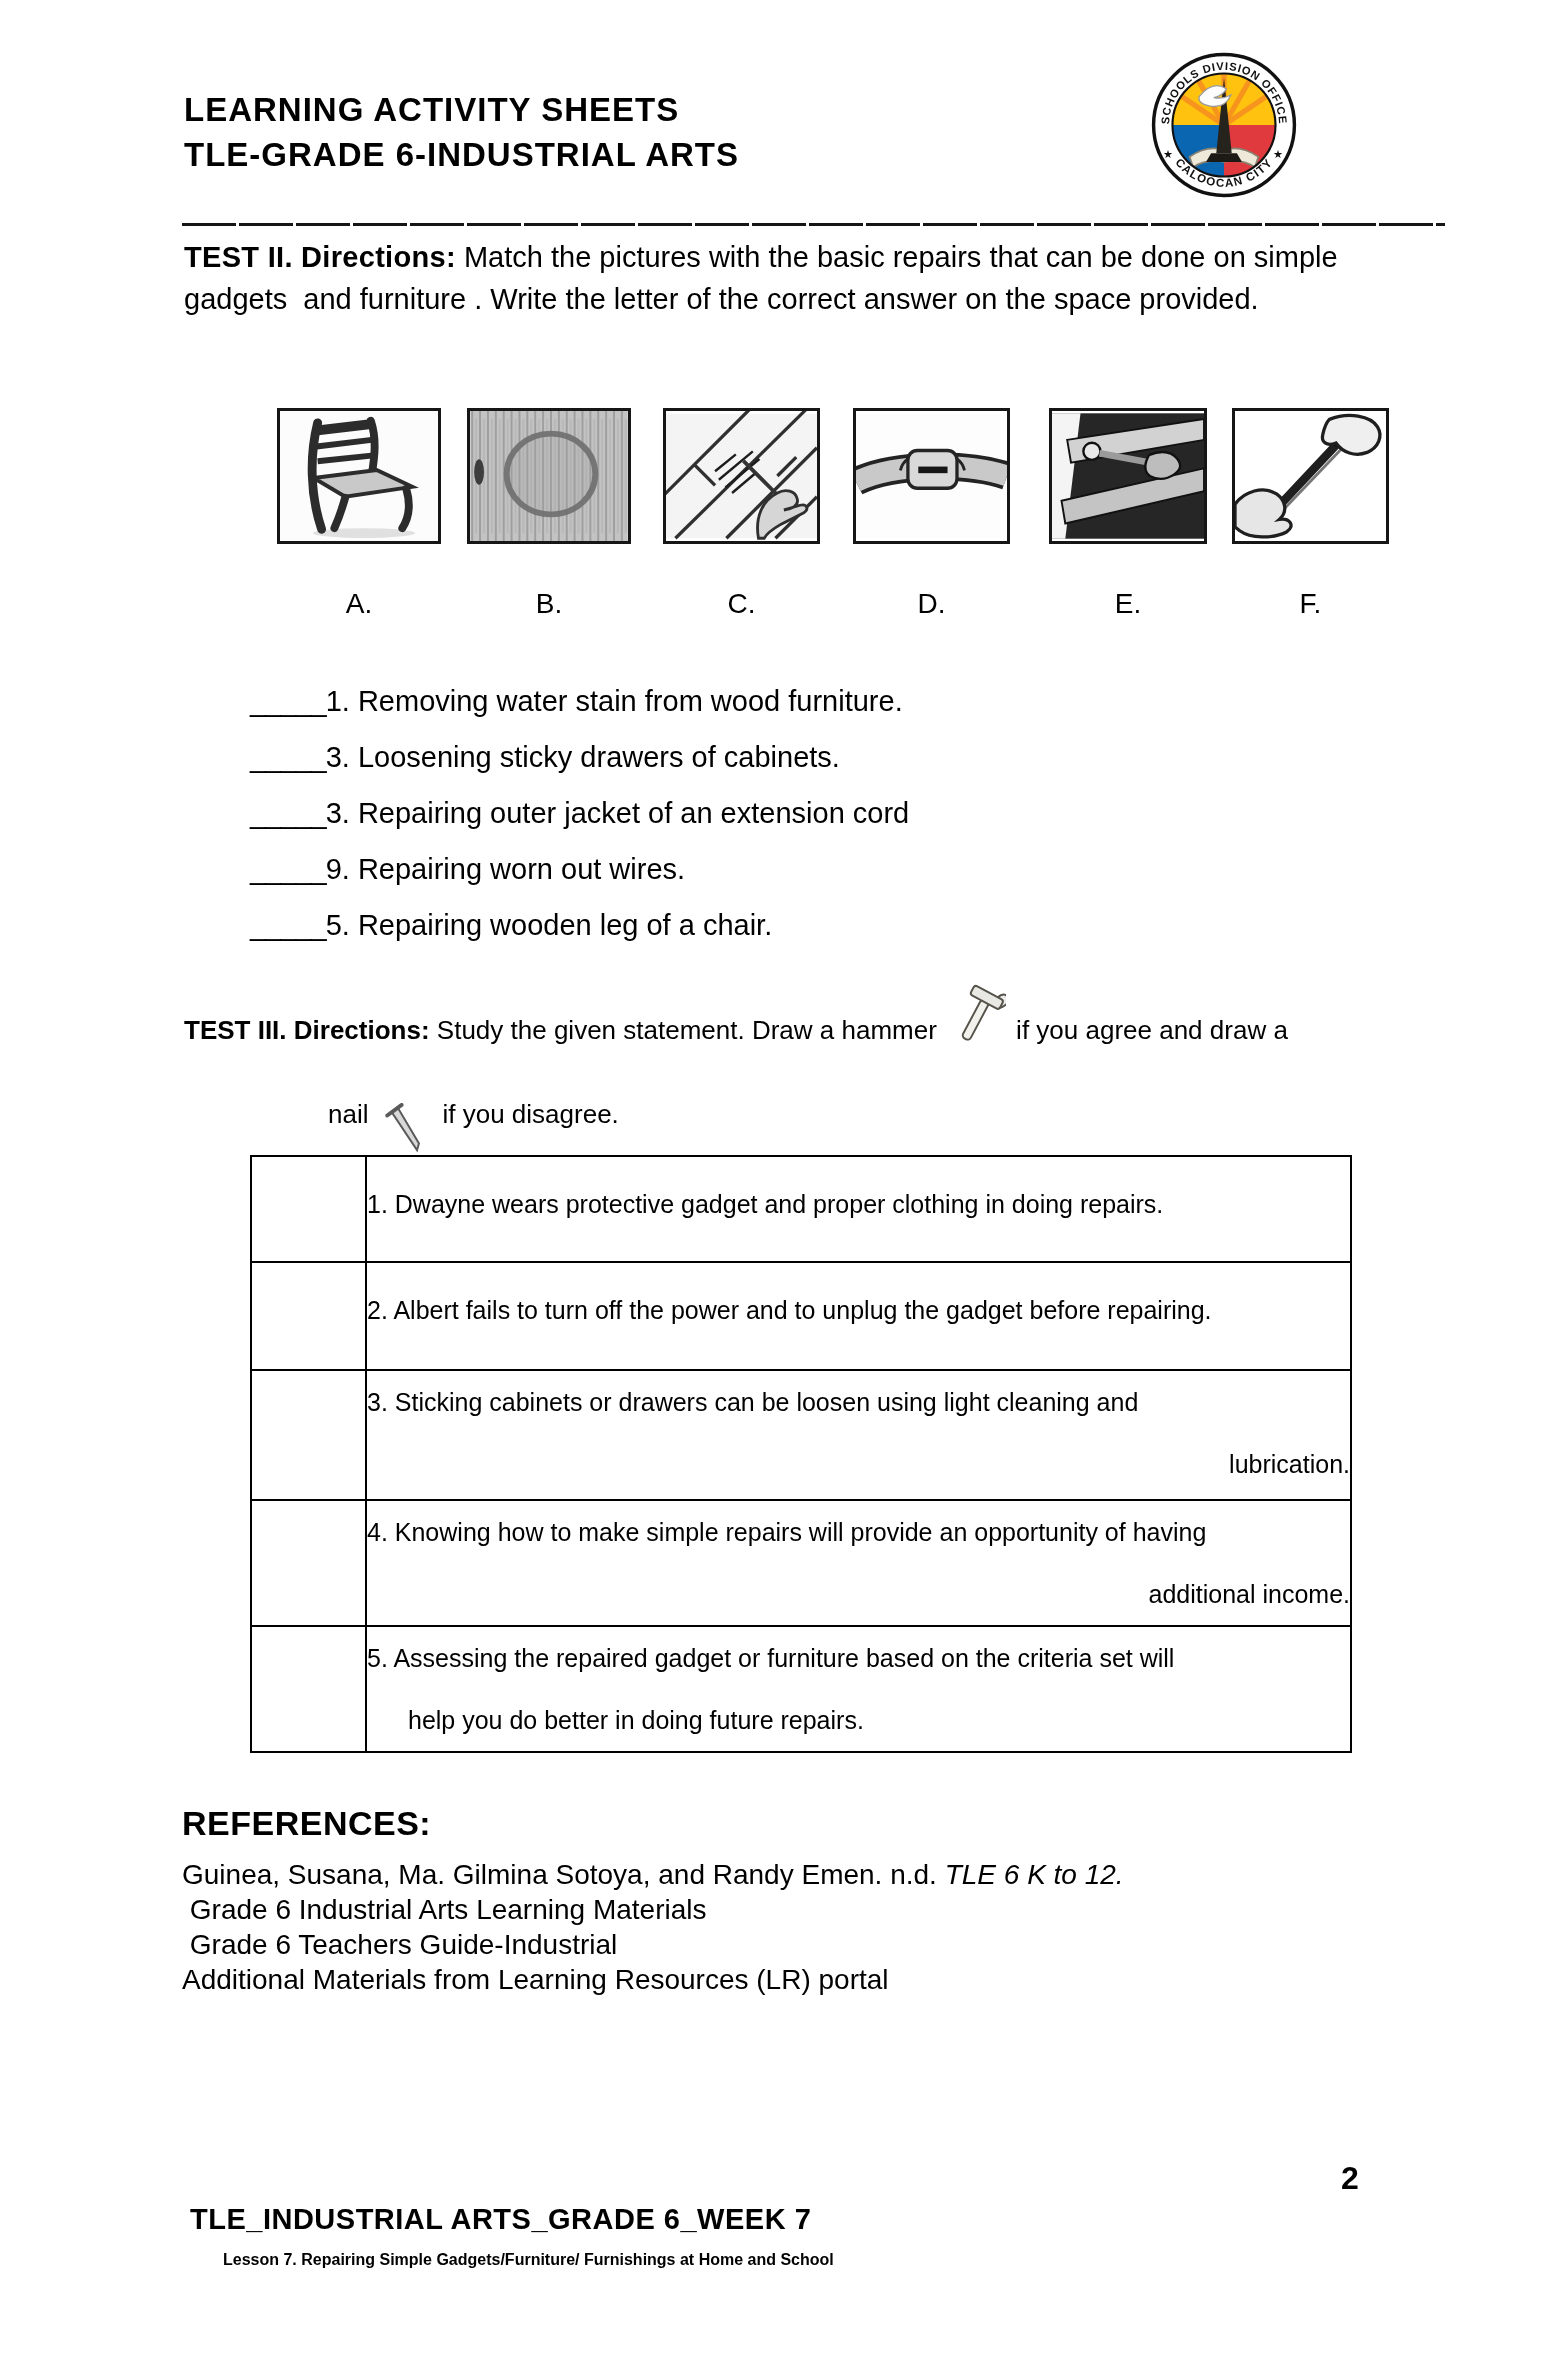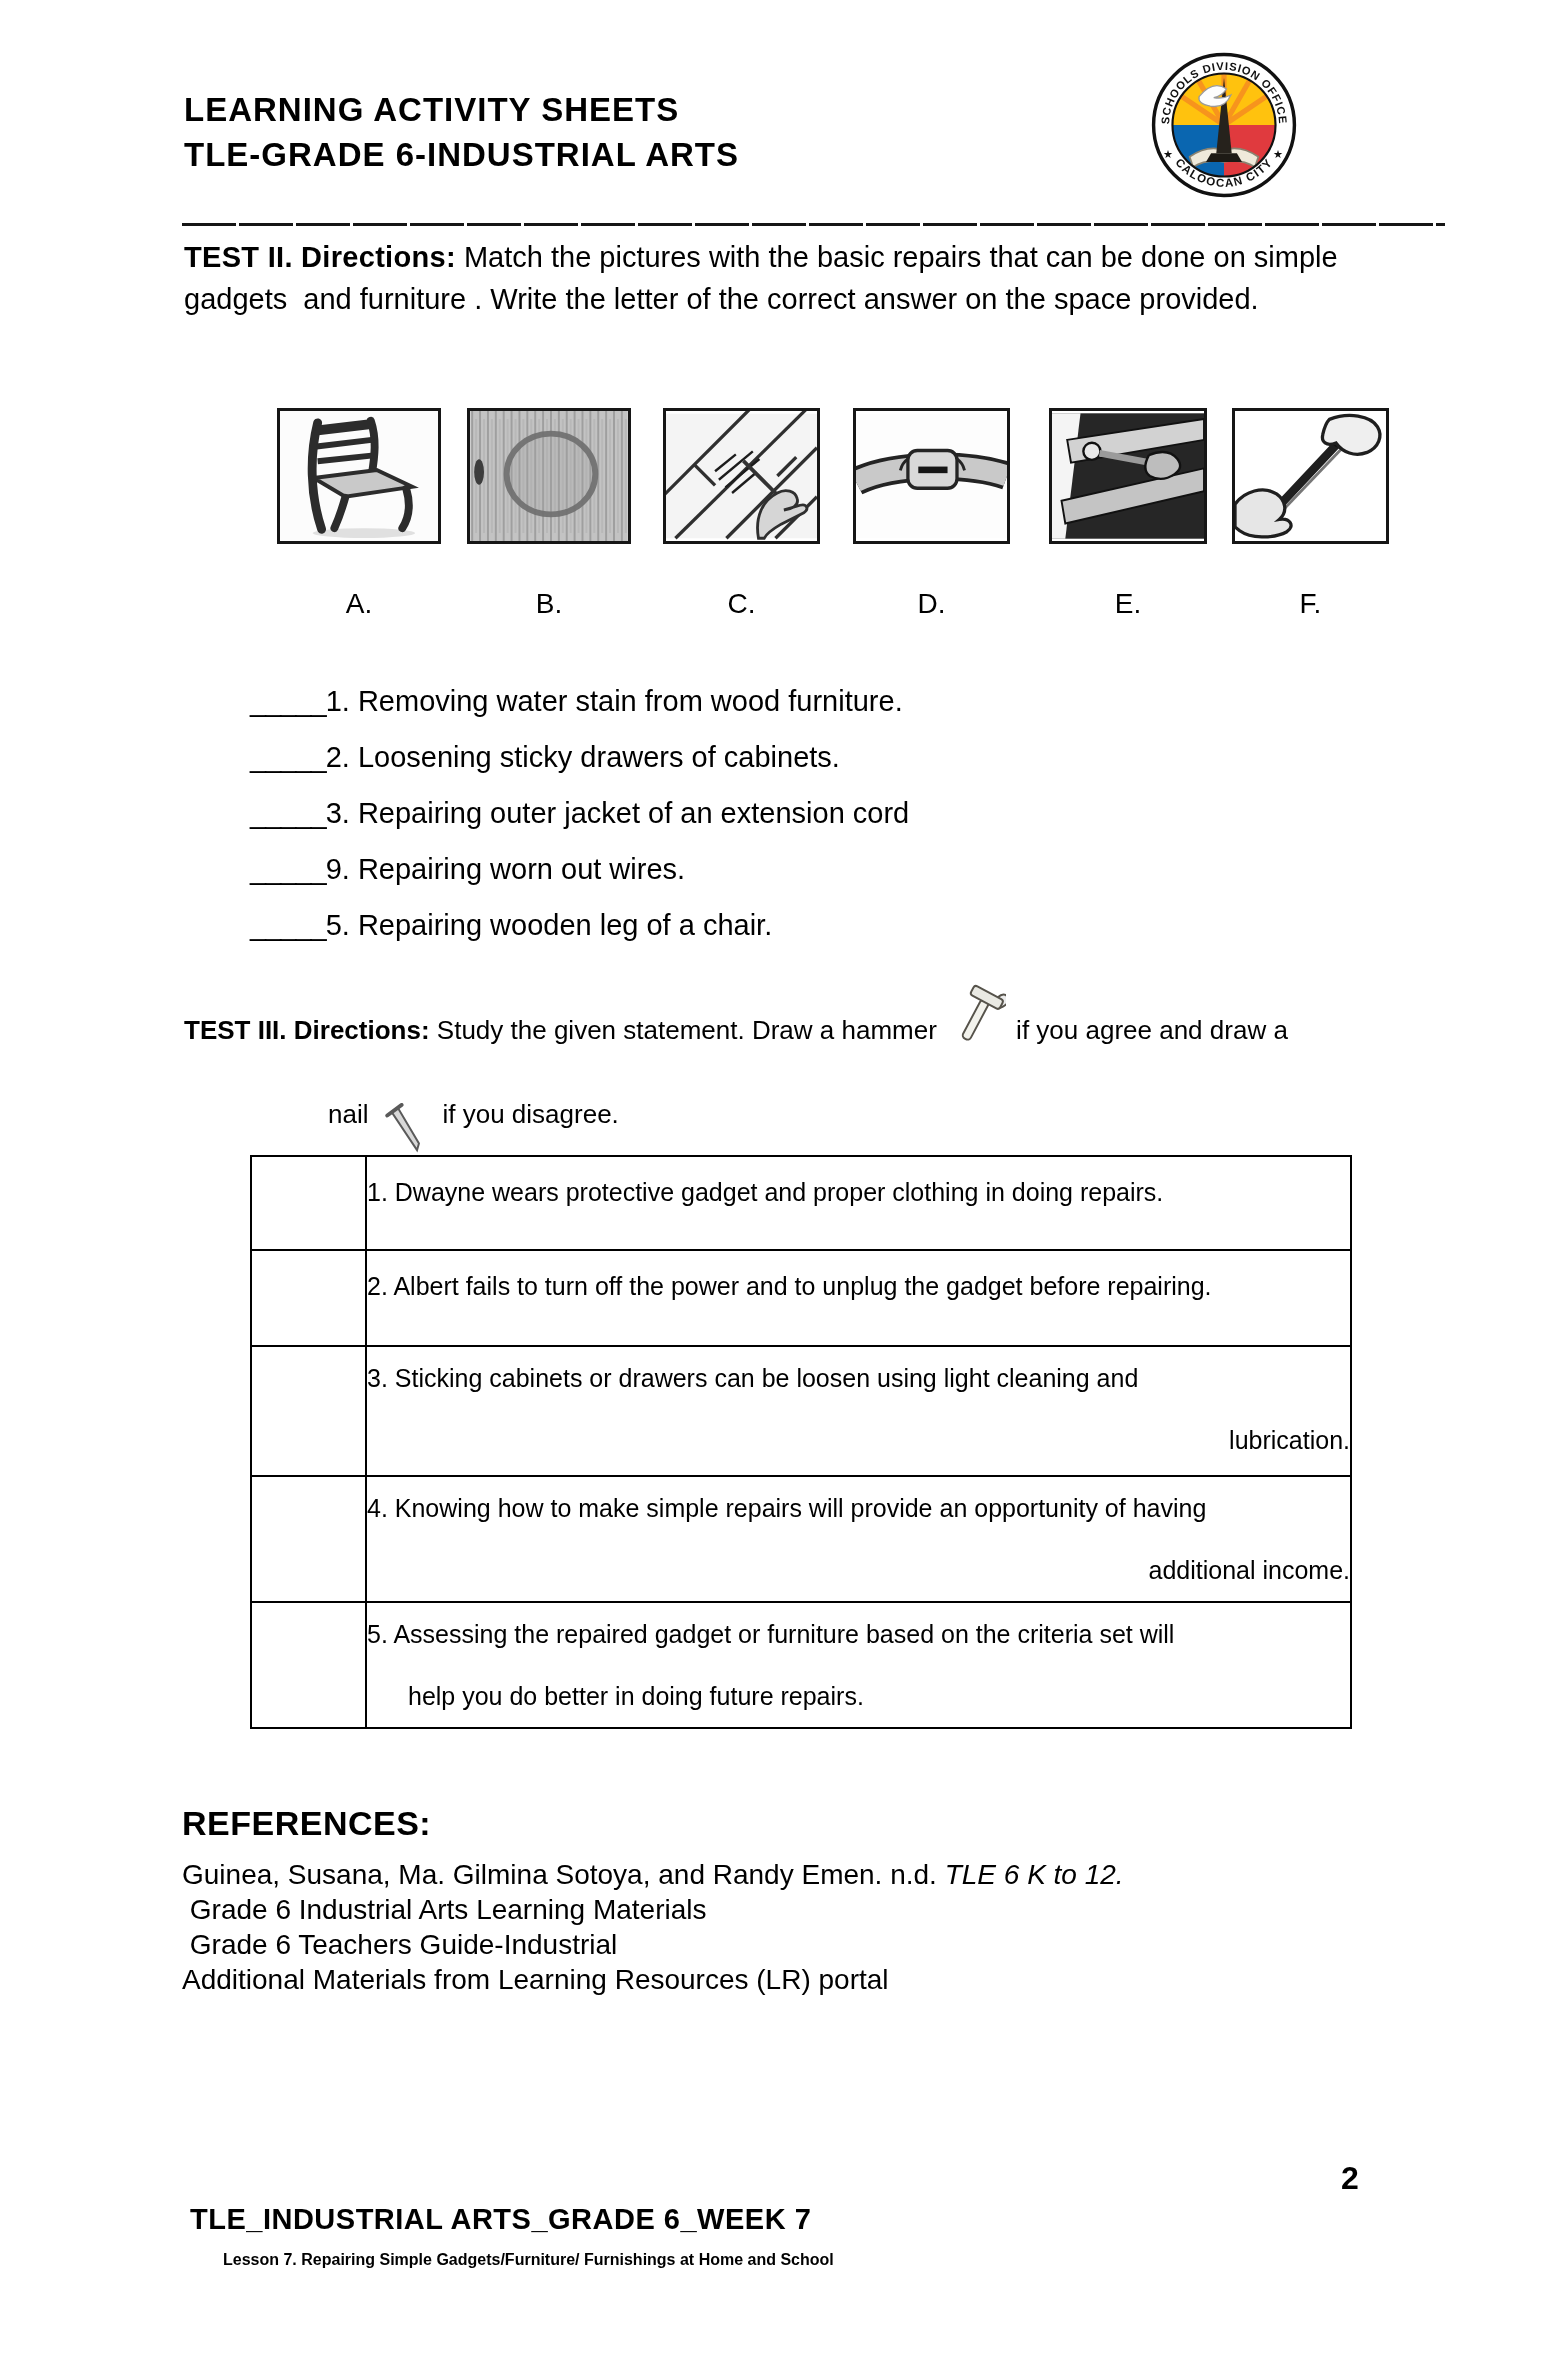--- a/index.html
+++ b/index.html
@@ -32,21 +32,21 @@
   .t3line2{position:absolute;left:328px;top:1089px;display:flex;align-items:center;
            font-size:26px;white-space:pre;}
   .t3line2 svg{margin:13.6px 15.5px -13.6px 15.5px;}
   table.stmt{position:absolute;left:250px;top:1155px;width:1102px;
              border-collapse:collapse;table-layout:fixed;font-size:25px;}
   table.stmt td{border:2.9px solid #000;vertical-align:top;padding:0;}
   td.ans{width:113px;}
   td.txt{padding:9.7px 7.8px 0 25px;line-height:62px;}
   tr.r1 td{height:73px;} tr.r2 td{height:75px;} tr.r3 td{height:128px;}
   tr.r4 td{height:121px;} tr.r5 td{height:122px;}
-  tr.r1 td.txt,tr.r2 td.txt{padding-top:19px;line-height:33px;}
+  tr.r1 td.txt,tr.r2 td.txt{padding-top:31px;line-height:33px;}
   .ind30{padding-left:29px;text-align:right;} .ind42{padding-left:41px;}
   
   .refs{position:absolute;left:182px;top:1804px;}
   .refs h2{margin:0 0 13.6px 0;font-size:34px;letter-spacing:0.5px;}
   .refline{font-size:28px;line-height:35px;white-space:pre;}
   .refline i{font-style:italic;}
   
   .pagenum{position:absolute;left:1341px;top:2160px;font-size:32px;font-weight:bold;}
   .foot1{position:absolute;left:190px;top:2203px;font-size:29px;font-weight:bold;letter-spacing:0.5px;}
   .foot2{position:absolute;left:182px;top:2251px;font-size:16px;font-weight:bold;margin-left:41px;}
@@ -187,21 +187,21 @@
     <span style="left:277px;width:164px;">A.</span>
     <span style="left:467px;width:164px;">B.</span>
     <span style="left:663px;width:157px;">C.</span>
     <span style="left:853px;width:157px;">D.</span>
     <span style="left:1049px;width:158px;">E.</span>
     <span style="left:1232px;width:157px;">F.</span>
   </div>
 
   <div class="qlist">
     <div class="qitem"><span class="blank">_____</span><span>1. Removing water stain from wood furniture.</span></div>
-    <div class="qitem"><span class="blank">_____</span><span>2. Loosening sticky drawers of cabinets.</span></div>
+    <div class="qitem"><span class="blank">_____</span><span>3. Loosening sticky drawers of cabinets.</span></div>
     <div class="qitem"><span class="blank">_____</span><span>3. Repairing outer jacket of an extension cord</span></div>
     <div class="qitem"><span class="blank">_____</span><span>9. Repairing worn out wires.</span></div>
     <div class="qitem"><span class="blank">_____</span><span>5. Repairing wooden leg of a chair.</span></div>
   </div>
 
   <div class="t3line1">
     <b>TEST III. Directions:</b><span> Study the given statement. Draw a hammer</span>
     <svg width="56" height="64" viewBox="0 0 58 66">
       <g transform="rotate(28 29 33)">
         <rect x="25" y="17" width="9" height="45" rx="4" fill="#f2f2ec" stroke="#56534b" stroke-width="2"></rect>

